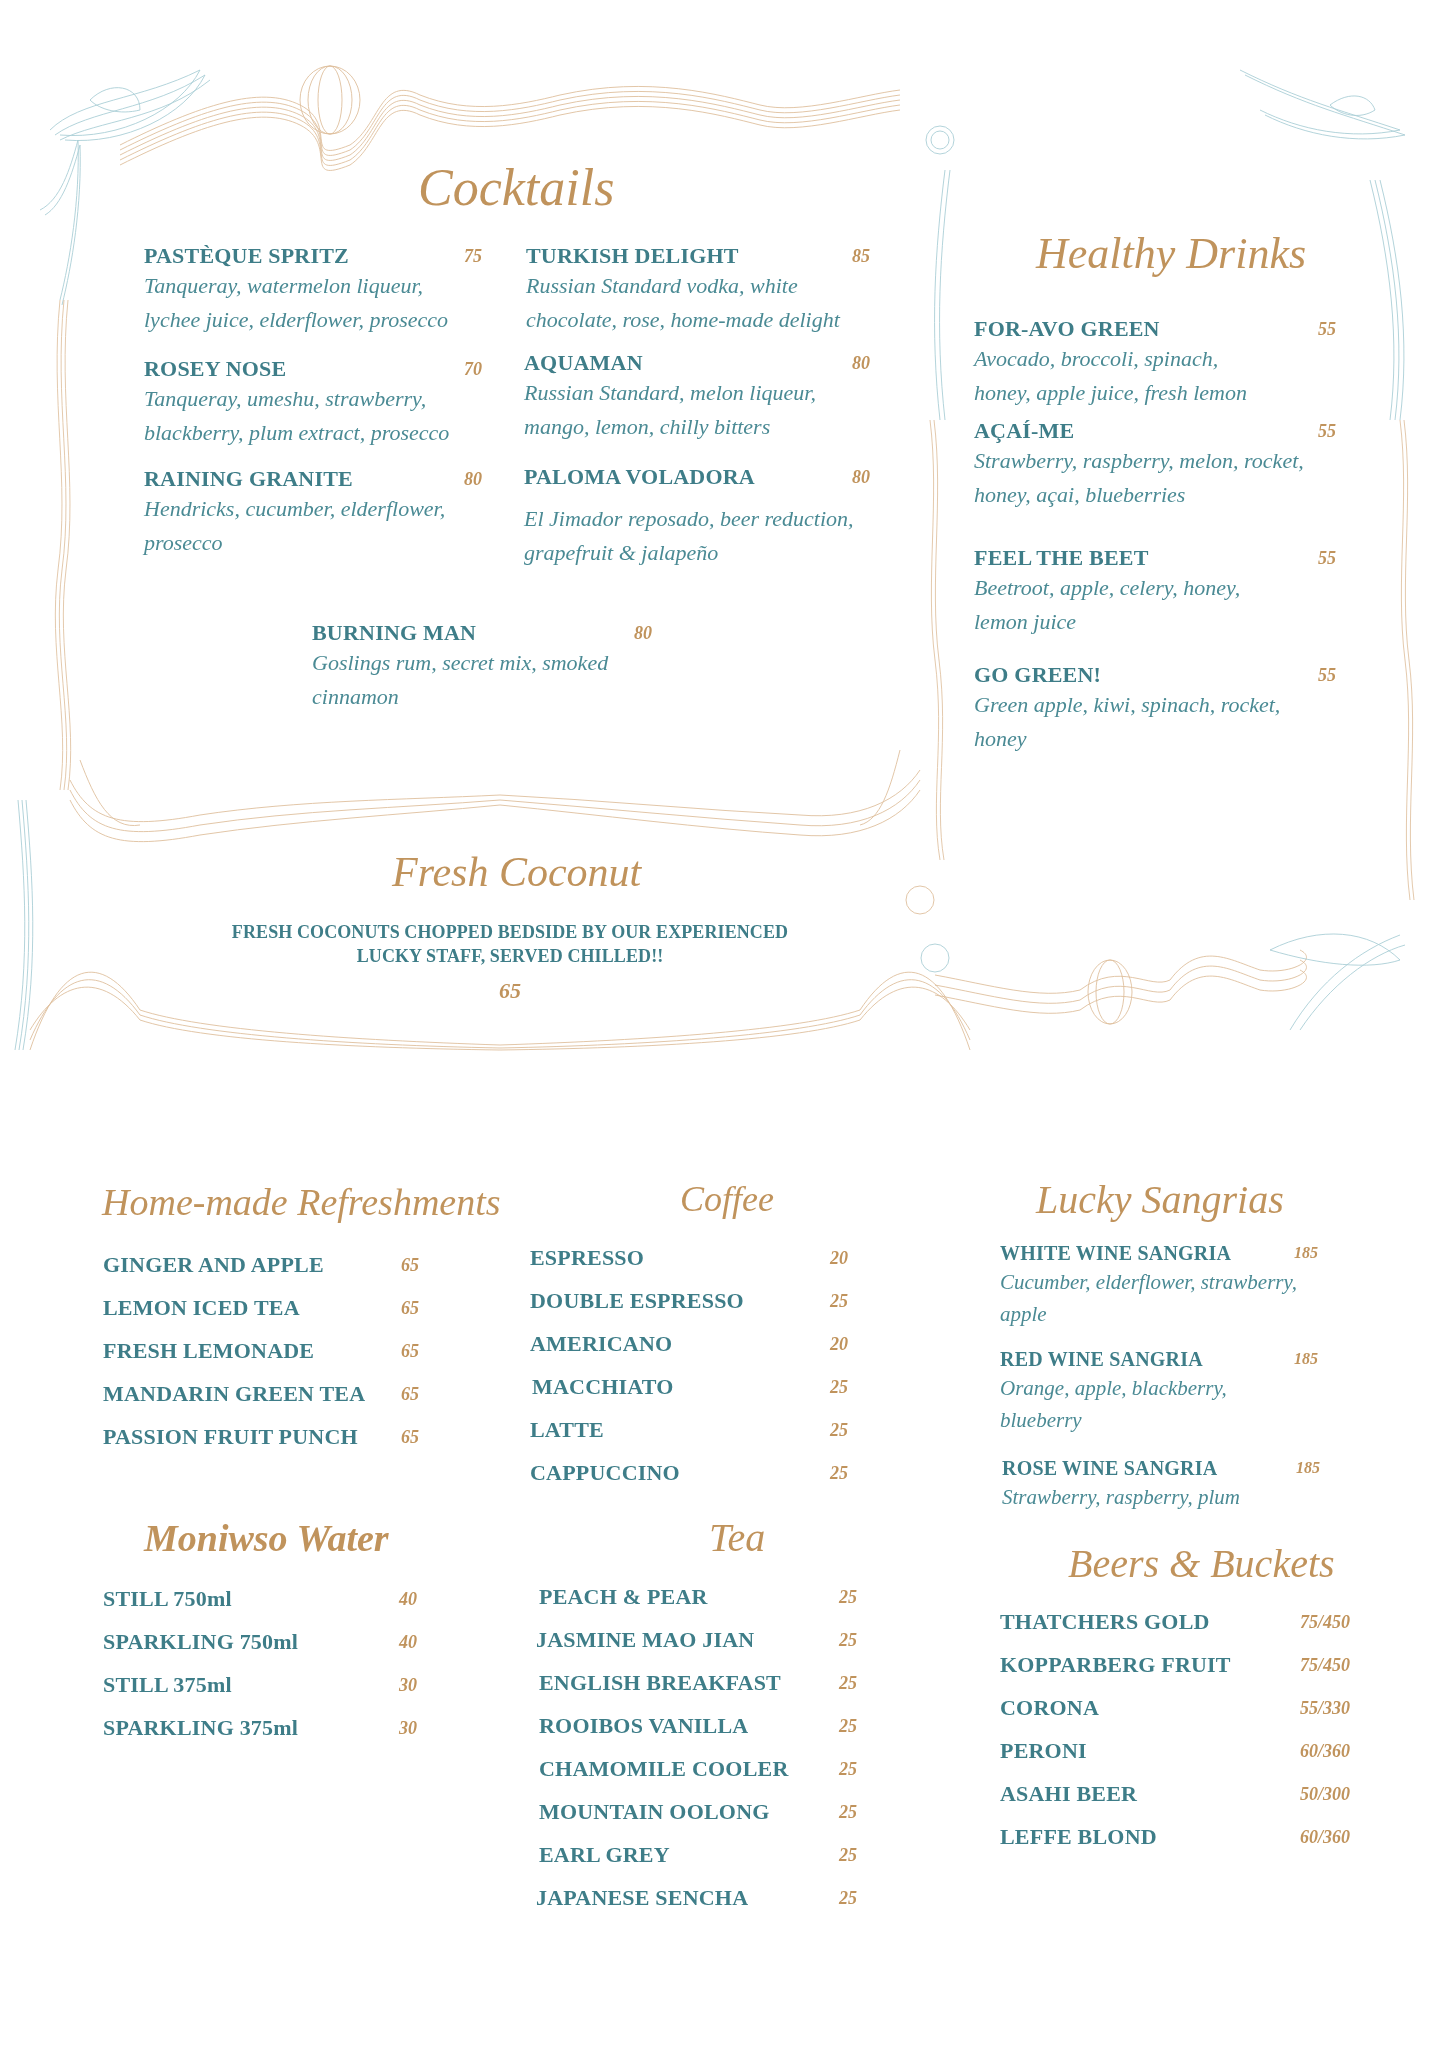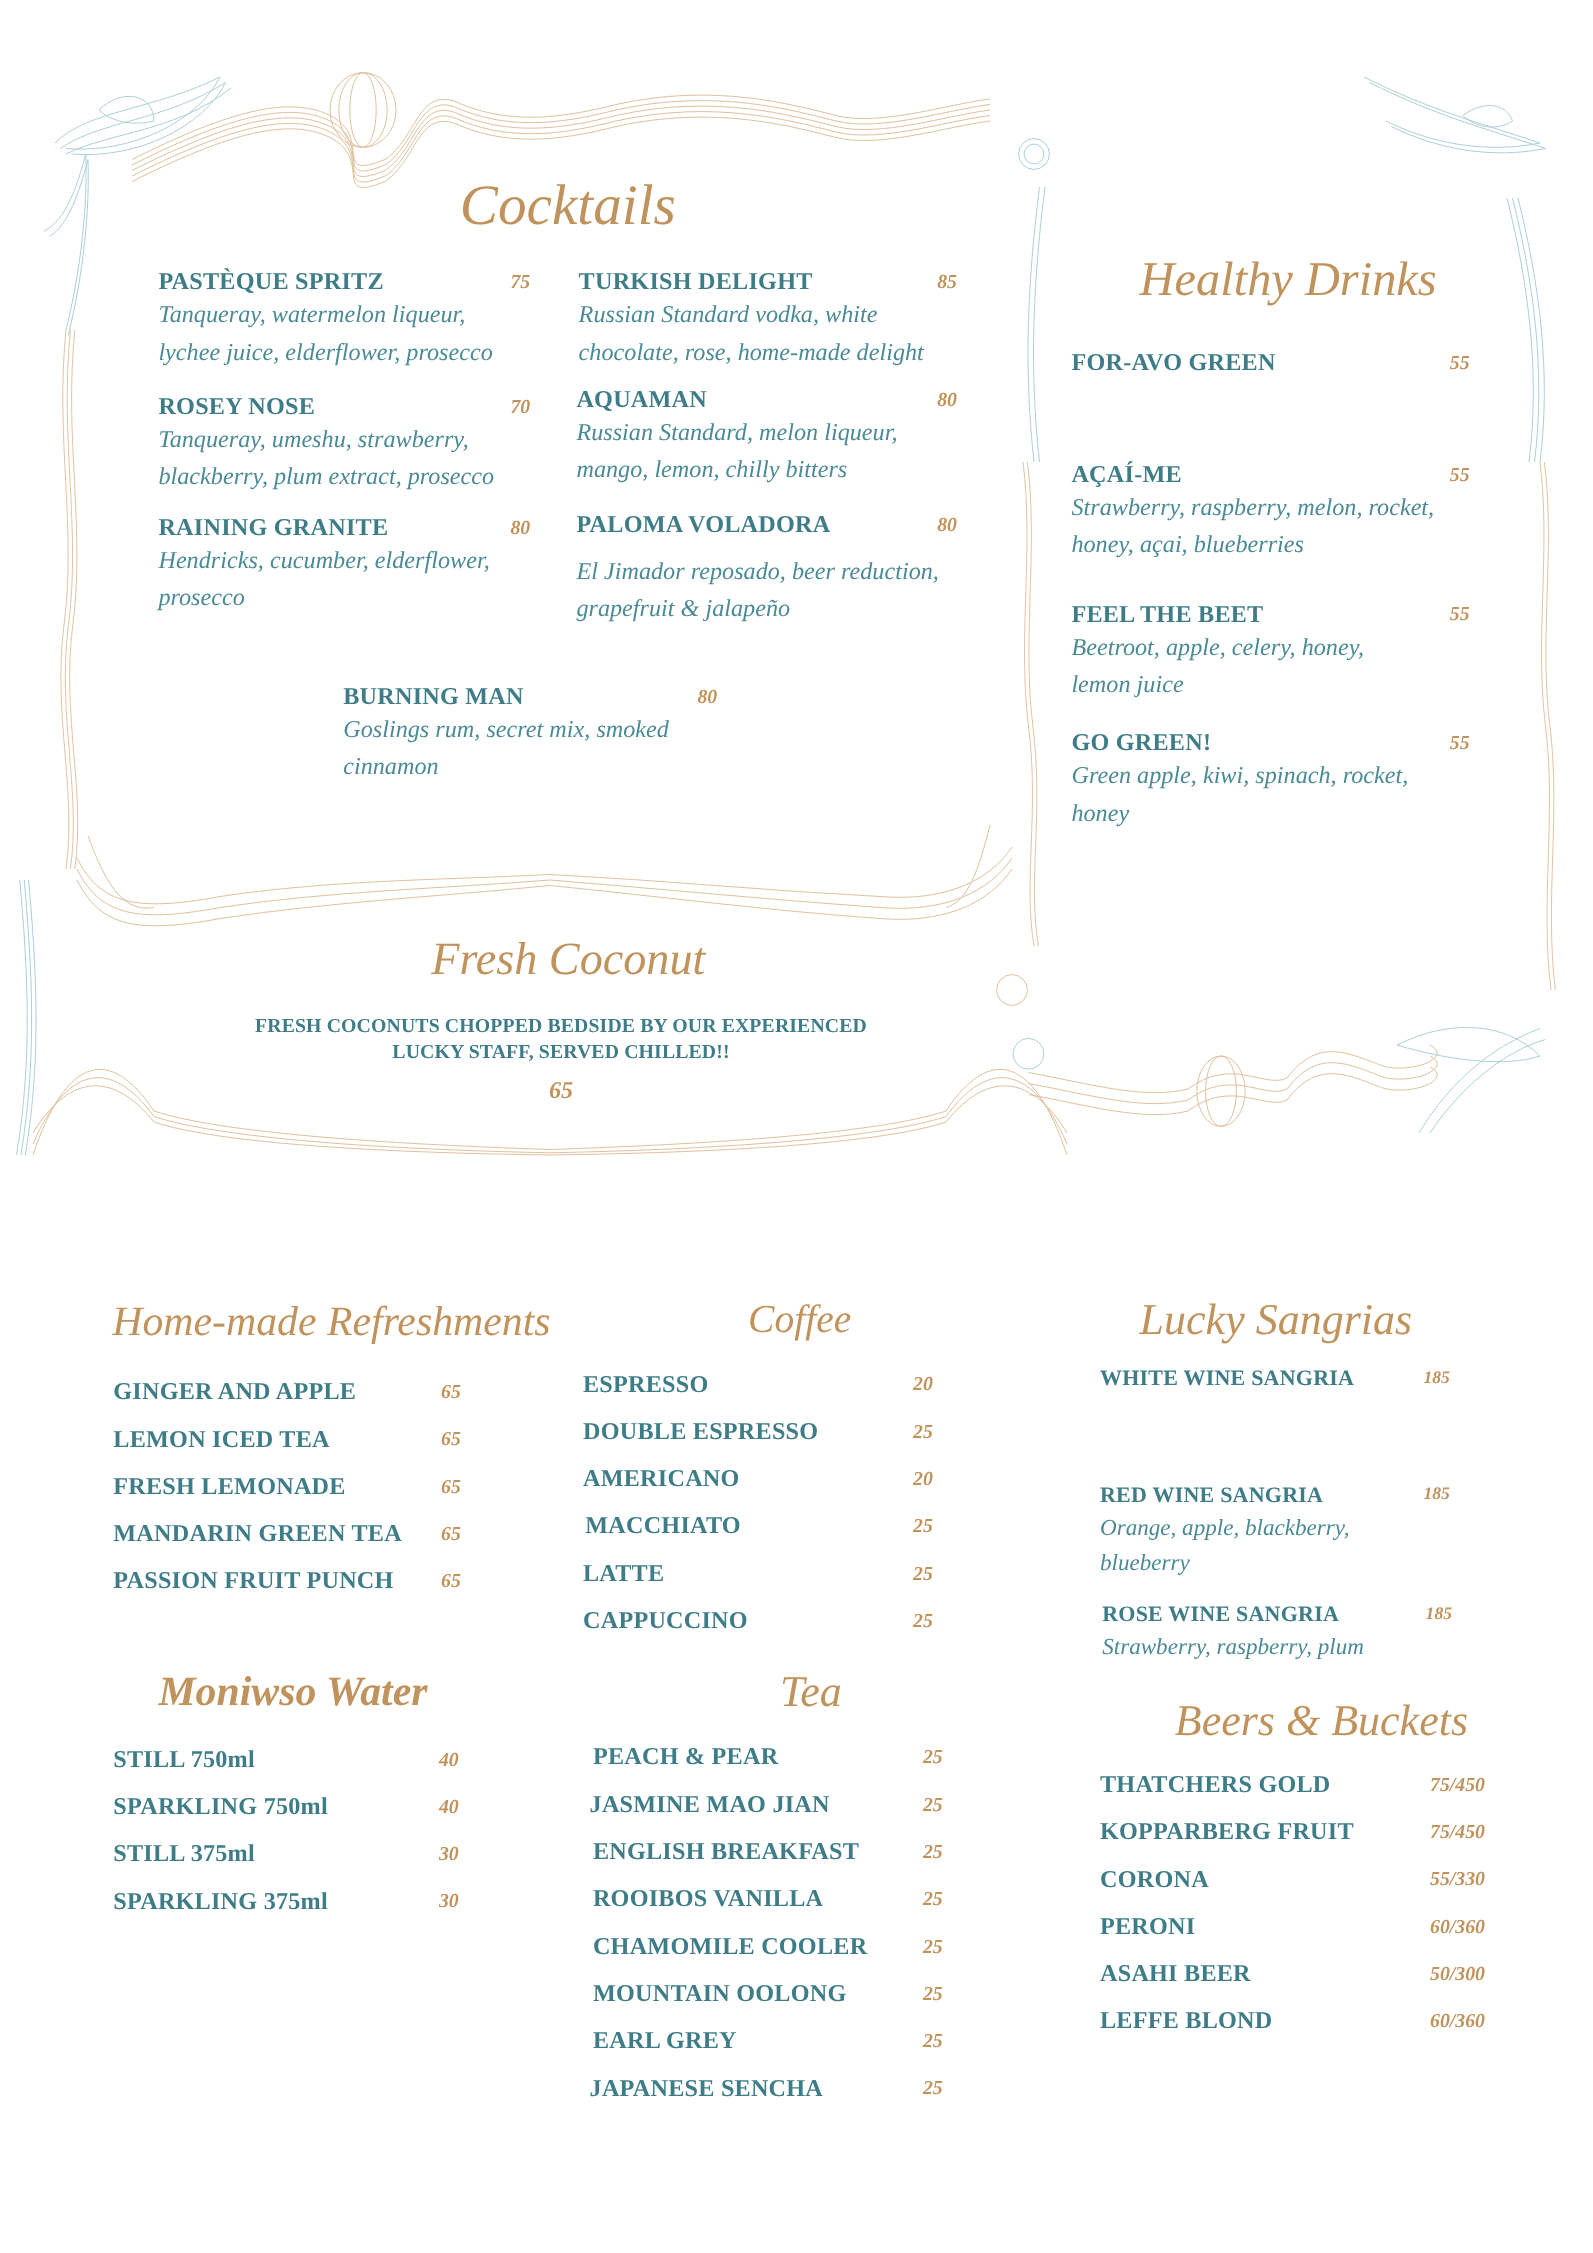--- a/index.html
+++ b/index.html
@@ -143,20 +143,21 @@
   <div class="name">BURNING MAN</div>
   <span class="price" style="left:322px; top:0;">80</span>
   <div class="desc"><span>Goslings rum, secret mix, smoked</span><br><span>cinnamon</span></div>
 </div>
 
 <h1 class="heading" style="left:1036px; top:228px; font-size:44px;">Healthy Drinks</h1>
 
 <div class="item" style="left:974px; top:316px; width:400px;">
   <div class="name">FOR-AVO GREEN</div>
   <span class="price" style="left:344px; top:0;">55</span>
+  <div class="desc"><span>Avocado, broccoli, spinach,</span><br><span>honey, apple juice, fresh lemon</span></div>
 </div>
 
 <div class="item" style="left:974px; top:418px; width:400px;">
   <div class="name">AÇAÍ-ME</div>
   <span class="price" style="left:344px; top:0;">55</span>
   <div class="desc"><span>Strawberry, raspberry, melon, rocket,</span><br><span>honey, açai, blueberries</span></div>
 </div>
 
 <div class="item" style="left:974px; top:545px; width:400px;">
   <div class="name">FEEL THE BEET</div>
@@ -273,20 +274,21 @@
 </div>
 <div class="item simple" style="left:536px; top:1885px; width:330px;">
   <div class="name">JAPANESE SENCHA</div>
   <span class="price" style="left:303px; top:0;">25</span>
 </div>
 
 <h1 class="heading" style="left:1036px; top:1176px; font-size:40px;">Lucky Sangrias</h1>
 <div class="item small" style="left:1000px; top:1240px; width:360px;">
   <div class="name">WHITE WINE SANGRIA</div>
   <span class="price" style="left:294px; top:0;">185</span>
+  <div class="desc"><span>Cucumber, elderflower, strawberry,</span><br><span>apple</span></div>
 </div>
 <div class="item small" style="left:1000px; top:1346px; width:360px;">
   <div class="name">RED WINE SANGRIA</div>
   <span class="price" style="left:294px; top:0;">185</span>
   <div class="desc"><span>Orange, apple, blackberry,</span><br><span>blueberry</span></div>
 </div>
 <div class="item small" style="left:1002px; top:1455px; width:360px;">
   <div class="name">ROSE WINE SANGRIA</div>
   <span class="price" style="left:294px; top:0;">185</span>
   <div class="desc"><span>Strawberry, raspberry, plum</span></div>

